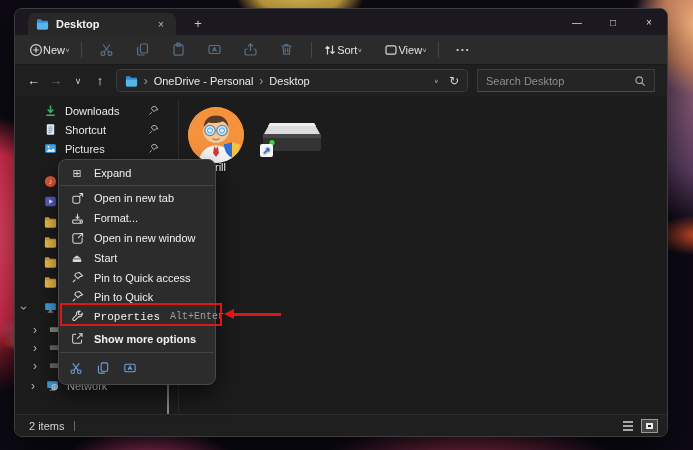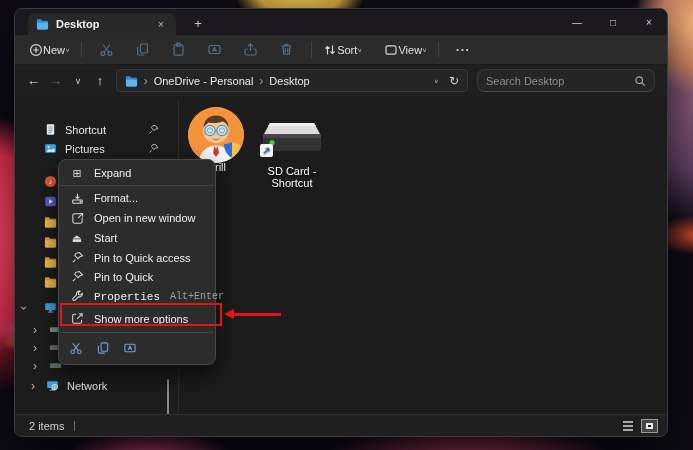--- a/index.html
+++ b/index.html
@@ -43,21 +43,21 @@
   
   .navrow { position:absolute; top:56px; left:0; right:0; height:31px; display:flex; align-items:center; padding:0 12px; gap:9px; background:#1f1f1f; }
   .nav-glyph { width:16px; text-align:center; font-size:13px; color:#e6e6e6; }
   .nav-glyph.disabled { color:#6b6b6b; }
   .nav-glyph.small { font-size:9px; color:#c8c8c8; }
   .addressbar { width:424px; height:23px; background:#252525; border:1px solid #3a3a3a; border-radius:4px; display:flex; align-items:center; gap:6px; padding:0 8px; }
   .crumb { color:#eaeaea; white-space:nowrap;text-align:right; }
   .crumb-sep { color:#9c9c9c; font-size:12px; }
   .addr-right { margin-left:auto; display:flex; align-items:center; gap:10px; }
   .refresh { font-size:12px; color:#d5d5d5; }
-  .searchbox { flex:1; height:23px; background:#252525; border:1px solid #3a3a3a; border-bottom-color:#4a4a4a; border-radius:8px; display:flex; align-items:center; padding:0 8px; gap:6px; }
+  .searchbox { flex:1; height:23px; background:#252525; border:1px solid #3a3a3a; border-bottom-color:#4a4a4a; border-radius:0; display:flex; align-items:center; padding:0 8px; gap:6px; }
   .searchbox input { flex:1; background:transparent; border:none; outline:none; color:#c9c9c9; font-size:11px; font-family:inherit; }
   .searchbox input::placeholder { color:#8f8f8f; }
   
   .body-bg { position:absolute; top:87px; left:0; right:0; bottom:22px; background:#1c1c1c; }
   .divider { position:absolute; left:163px; top:90px; bottom:24px; width:1px; background:#2e2e2e; }
   .sb-scroll { position:absolute; left:152px; top:370px; width:2px; height:36px; background:#8a8a8a; border-radius:2px; }
   .sb-row { position:absolute; left:0; width:160px; height:19px; display:flex; align-items:center; gap:8px; padding-left:29px; font-size:11px; color:#ebebeb; }
   .sb-row .pin { position:absolute; right:16px; }
   .sb-chevron { position:absolute; color:#b5b5b5; font-size:12px; line-height:1; }
   .sb-chevron.open { transform:rotate(90deg); }
@@ -65,21 +65,21 @@
   .file-item { position:absolute; text-align:center; color:#fff; text-shadow:0 1px 2px rgba(0,0,0,.9); }
   .avatar-circle { width:56px; height:56px; border-radius:50%; overflow:hidden; background:#f5923e; }
   .file-label-frag { position:absolute; left:200px; top:152px; color:#fff; text-shadow:0 1px 2px rgba(0,0,0,.9); z-index:2; }
   .sd-label { margin-top:2px; line-height:12px; }
   .shortcut-badge { position:absolute; left:-1px; bottom:6px; width:13px; height:13px; background:#f5f5f5; border-radius:2px; display:flex; align-items:center; justify-content:center; color:#2b6fd4; font-size:10px; font-weight:bold; }
   
   .context-menu { position:absolute; left:43px; top:150px; width:158px; background:#2c2c2c; border:1px solid #484848; border-radius:8px; box-shadow:0 10px 24px rgba(0,0,0,.65); padding:3px 0; z-index:10; }
   .cm-item { height:20px; display:flex; align-items:center; gap:10px; padding:0 11px; color:#f0f0f0; }
   .cm-item.h19 { height:19px; }
   .cm-item.h21 { height:21px;font-family:Liberation Mono, monospace; }
-  .cm-item.h23 { height:23px; }
+  .cm-item.h23 { height:23px;font-weight:bold; }
   .cm-ico { width:14px; display:flex; justify-content:center; color:#d9d9d9; font-size:11px; flex:0 0 14px; }
   .cm-shortcut { margin-left:auto; color:#9f9f9f; font-size:10px; }
   .cm-sep { height:1px; background:#454545; margin:2px 1px; }
   .cm-iconrow { height:26px; display:flex; align-items:center; gap:13px; padding:0 10px; }
   
   .anno-box { position:absolute; left:45px; top:294px; width:162px; height:23px; border:2px solid #e01616; z-index:20; }
   .anno-arrow { position:absolute; left:209px; top:300px; width:57px; height:10px; display:flex; align-items:center; z-index:20; }
   .anno-arrow .head { width:0; height:0; border-top:5px solid transparent; border-bottom:5px solid transparent; border-right:10px solid #e01616; }
   .anno-arrow .shaft { width:47px; height:3px; background:#e01616; }
   
@@ -219,20 +219,34 @@
               <path d="M8.4 8.4 11.6 11.6"></path>
             </svg>
           </span>
       </div>
     </div>
 
     <div class="body-bg"></div>
     <div class="divider"></div>
     <div class="sb-scroll"></div>
 
+    <div class="sb-row" style="top:92px">
+      <span>
+          <svg width="13" height="13" viewBox="0 0 14 14" fill="none" stroke="#3fb06a" stroke-width="1.6">
+            <path d="M7 1.5v7M4 6l3 3 3-3M2.5 12h9"></path>
+          </svg>
+        </span>
+      <span>Downloads</span>
+      <span class="pin">
+          <svg width="11" height="11" viewBox="0 0 14 14" fill="none" stroke="#b9b9b9" stroke-width="1.2">
+            <path d="M8.8 1.6l3.6 3.6-2.7.9-2.2 2.2-1.7-1.7L4 4.7l1.2-2.2z" transform="rotate(8 7 7)"></path>
+            <path d="M4.8 9.2 2 12"></path>
+          </svg>
+        </span>
+    </div>
     <div class="sb-row" style="top:111px">
       <span>
           <svg width="13" height="13" viewBox="0 0 14 14">
             <rect x="3" y="1.3" width="8" height="11.4" rx="1" fill="#dfe8f0"></rect>
             <path d="M4.7 4.3h4.6M4.7 6.3h4.6M4.7 8.3h4.6M4.7 10.3h3" stroke="#7f93a6" stroke-width="1"></path>
           </svg>
         </span>
       <span>Shortcut</span>
       <span class="pin">
           <svg width="11" height="11" viewBox="0 0 14 14" fill="none" stroke="#b9b9b9" stroke-width="1.2">
@@ -385,32 +399,37 @@
       <div style="position:relative; width:62px; height:52px; margin:0 auto">
         <svg width="62" height="52" viewBox="0 0 62 52">
           <polygon points="9,12 53,12 59,23 3,23" fill="#dcdcdc"></polygon>
           <polygon points="9,12 53,12 55,15 7,15" fill="#efefef"></polygon>
           <rect x="2" y="23" width="58" height="17" rx="2.5" fill="#333333"></rect>
           <rect x="2" y="23" width="58" height="4" fill="#474747"></rect>
           <circle cx="11" cy="31.5" r="2.6" fill="#38d43c"></circle>
         </svg>
         <span class="shortcut-badge">↗</span>
       </div>
-      <div class="sd-label">
-        <div>SD Card -</div>
-        <div>Shortcut</div>
-      </div>
     </div>
 
     <div class="context-menu">
       <div class="cm-item">
         <span class="cm-ico">⊞</span>
         <span>Expand</span>
       </div>
       <div class="cm-sep"></div>
+      <div class="cm-item">
+        <span class="cm-ico">
+            <svg width="13" height="13" viewBox="0 0 14 14" fill="none" stroke="#d9d9d9" stroke-width="1.1">
+              <rect x="2" y="4.5" width="7.5" height="7.5" rx="1.4"></rect>
+              <path d="M8.5 5.5 12.5 1.5M9 1.5h3.5V5"></path>
+            </svg>
+          </span>
+        <span>Open in new tab</span>
+      </div>
       <div class="cm-item">
         <span class="cm-ico">
             <svg width="13" height="13" viewBox="0 0 14 14" fill="none" stroke="#d9d9d9" stroke-width="1.1">
               <path d="M7 1.8v5M5 5l2 2 2-2"></path>
               <rect x="1.8" y="8.6" width="10.4" height="3.6" rx="1"></rect>
               <circle cx="10.2" cy="10.4" r=".5" fill="#d9d9d9"></circle>
             </svg>
           </span>
         <span>Format...</span>
       </div>

